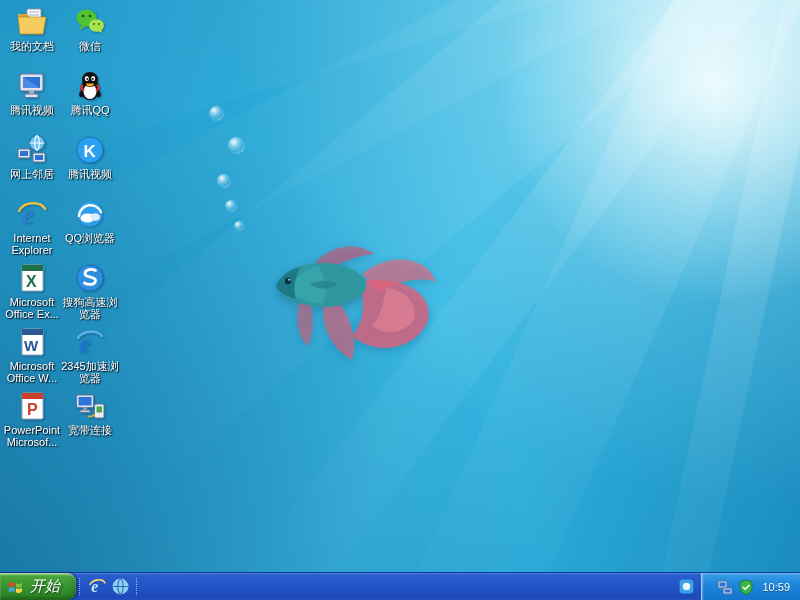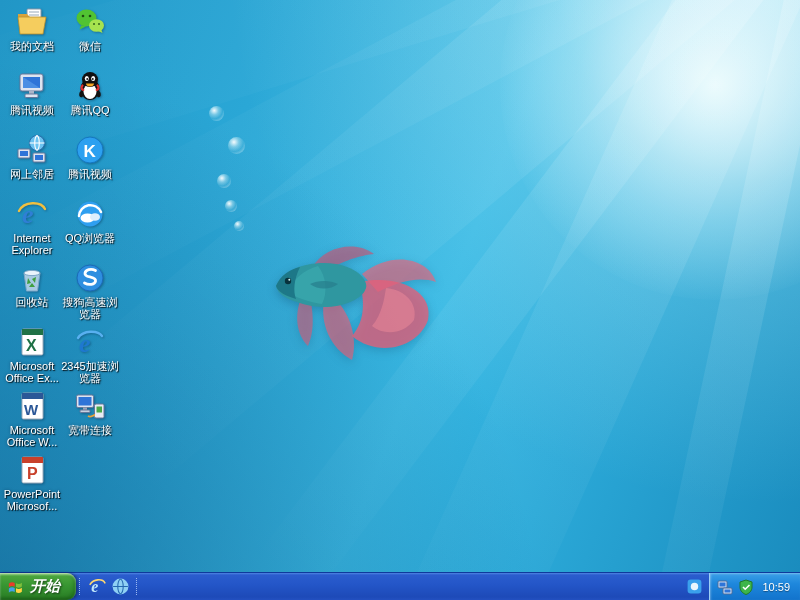--- a/index.html
+++ b/index.html
@@ -23,32 +23,32 @@
 .dicon{width:64px;height:64px;display:flex;flex-direction:column;align-items:center;cursor:default}
 .ig{width:32px;height:32px;flex:0 0 32px;filter:drop-shadow(1px 1px 1px rgba(0,30,60,0.35))}
 .ig svg{width:32px;height:32px;display:block}
 .il{margin-top:2px;max-width:66px;text-align:center;font-size:11px;line-height:12px;color:#fff;
  text-shadow:1px 1px 1px rgba(0,0,0,0.9),0 0 3px rgba(0,30,60,0.6)}
 #taskbar{position:absolute;left:0;right:0;bottom:0;height:28px;display:flex;align-items:stretch;
  background:linear-gradient(to bottom,#5a8fe4 0%,#3a6ed8 3%,#2a5ccd 9%,#2456c8 42%,#1d4ab8 88%,#2350c0 100%);
  border-top:1px solid #0f3a9c}
 #start{display:flex;align-items:center;gap:5px;padding:0 16px 0 7px;
  background:linear-gradient(to bottom,#8ed07e 0%,#4aa43c 12%,#389632 45%,#2d8428 85%,#256e20 100%);
- border-radius:0 9px 9px 0;color:#fff;font-size:15px;font-weight:bold;font-style:italic;
+ border-radius:0 9px 9px 0;color:#fff;font-size:15px;font-weight:normal;font-style:italic;
  text-shadow:1px 1px 2px rgba(0,0,0,0.55);cursor:pointer;
  box-shadow:inset 0 1px 2px rgba(255,255,255,0.5),inset -2px -2px 4px rgba(0,60,0,0.35),2px 0 3px rgba(0,0,0,0.35)}
 #winflag svg{width:18px;height:18px;display:block}
 .grip{width:3px;margin:5px 3px;border-left:1px dotted #9ab8f0}
 #quicklaunch{display:flex;align-items:center;gap:4px;padding:0 3px}
 .ql{width:19px;height:19px;cursor:pointer}
 .ql svg{width:19px;height:19px;display:block}
 #taskarea{flex:1}
 #pretray{display:flex;align-items:center;padding:0 6px;cursor:pointer}
 #pretray svg{width:17px;height:17px;display:block}
-#tray{display:flex;align-items:center;gap:5px;padding:0 10px 0 7px;
+#tray{display:flex;align-items:center;gap:5px;padding:0 10px 0 15px;
  background:linear-gradient(to bottom,#3ba0e8 0%,#1e87dc 40%,#1273cc 100%);
  border-left:1px solid #9ed0f4;box-shadow:inset 1px 1px 2px rgba(255,255,255,0.3)}
 .trayicon{width:16px;height:16px;cursor:pointer}
 .trayicon svg{width:16px;height:16px;display:block}
 #clock{color:#fff;font-size:11px;margin-left:3px;text-shadow:0 1px 1px rgba(0,0,0,0.4)}
 </style>
 </head>
 <body>
 
 <div id="screen">
@@ -122,30 +122,20 @@
           <span class="il">网上邻居</span>
         </div>
         <div class="dicon">
           <span class="ig">
             <svg viewBox="0 0 32 32">
               <text x="6" y="25" font-size="26" font-style="italic" font-weight="bold" fill="#2f7fd6" font-family="serif">e</text>
               <path d="M3 13C8 3 25 3 29 11" stroke="#f0c040" stroke-width="2.4" fill="none" stroke-linecap="round"></path>
             </svg>
           </span>
           <span class="il">Internet Explorer</span>
-        </div>
-        <div class="dicon">
-          <span class="ig">
-            <svg viewBox="0 0 32 32">
-              <path d="M8 11h16l-2.5 18h-11z" fill="rgba(205,228,245,0.8)" stroke="#7fa8c8"></path>
-              <ellipse cx="16" cy="11" rx="8" ry="2.6" fill="#eaf4fc" stroke="#7fa8c8"></ellipse>
-              <path d="M12 16l3 5-4 1zM20 15l-4 2 3 4zM13 25h6l-3-4z" fill="#3f9f3f"></path>
-            </svg>
-          </span>
-          <span class="il">回收站</span>
         </div>
         <div class="dicon">
           <span class="ig">
             <svg viewBox="0 0 32 32">
               <rect x="6" y="3" width="21" height="26" rx="1.5" fill="#fff" stroke="#99aabb"></rect>
               <path d="M6 3h21v6H6z" fill="#1f7145"></path>
               <text x="10" y="25" font-size="16" font-weight="bold" fill="#1f7145" font-family="sans-serif">X</text>
             </svg>
           </span>
           <span class="il">Microsoft Office Ex...</span>

